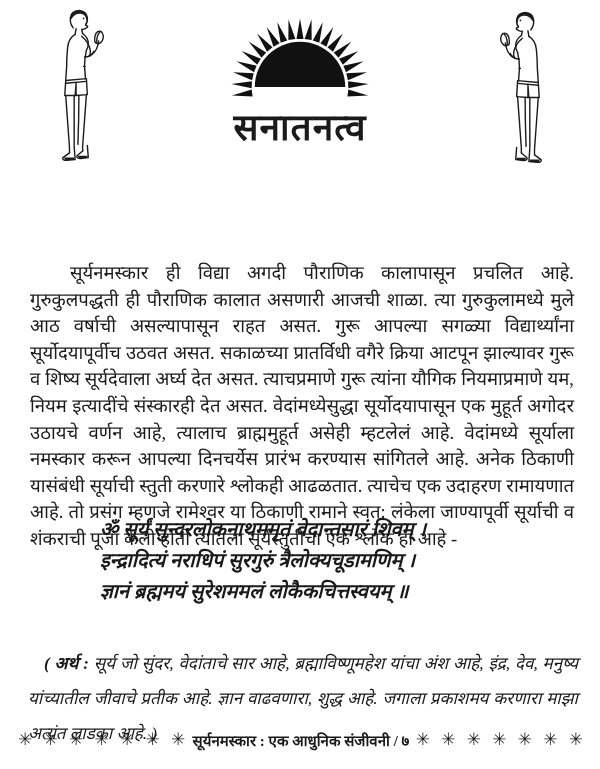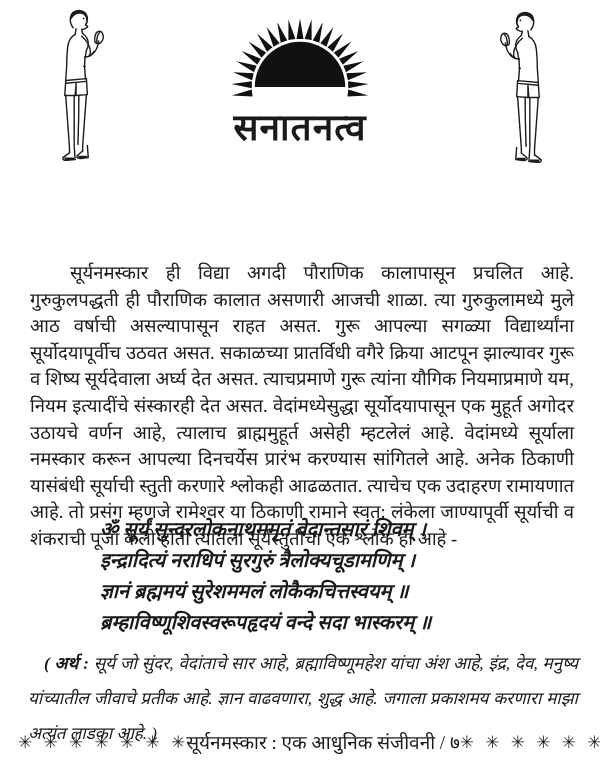--- a/index.html
+++ b/index.html
@@ -44,21 +44,21 @@
     text-align:justify;text-indent:16px;
   }
   .meaning .label{font-weight:700;}
   
   .footer{
     position:absolute;left:0;right:0;top:729px;
     display:flex;align-items:center;justify-content:space-between;
     padding:0 16px 0 18px;
   }
   .asterisks{font-size:17px;word-spacing:5px;letter-spacing:1px;white-space:nowrap;}
-  .footer-center{font-size:19px;font-weight:400;white-space:nowrap;}
+  .footer-center{font-size:15px;font-weight:700;white-space:nowrap;}
   svg{display:block;}
 </style>
 </head>
 <body>
 
 <div class="page">
 
   <div class="figure left">
     <svg viewBox="0 0 100 170" width="94" height="160">
       <g fill="none" stroke="#1c1c1c" stroke-width="1.5" stroke-linecap="round" stroke-linejoin="round">
@@ -149,21 +149,20 @@
   </div>
 
   <div class="page-title">सनातनत्व</div>
 
   <div class="body-text">सूर्यनमस्कार ही विद्या अगदी पौराणिक कालापासून प्रचलित आहे. गुरुकुलपद्धती ही पौराणिक कालात असणारी आजची शाळा. त्या गुरुकुलामध्ये मुले आठ वर्षाची असल्यापासून राहत असत. गुरू आपल्या सगळ्या विद्यार्थ्यांना सूर्योदयापूर्वीच उठवत असत. सकाळच्या प्रातर्विधी वगैरे क्रिया आटपून झाल्यावर गुरू व शिष्य सूर्यदेवाला अर्घ्य देत असत. त्याचप्रमाणे गुरू त्यांना यौगिक नियमाप्रमाणे यम, नियम इत्यादींचे संस्कारही देत असत. वेदांमध्येसुद्धा सूर्योदयापासून एक मुहूर्त अगोदर उठायचे वर्णन आहे, त्यालाच ब्राह्ममुहूर्त असेही म्हटलेलं आहे. वेदांमध्ये सूर्याला नमस्कार करून आपल्या दिनचर्येस प्रारंभ करण्यास सांगितले आहे. अनेक ठिकाणी यासंबंधी सूर्याची स्तुती करणारे श्लोकही आढळतात. त्याचेच एक उदाहरण रामायणात आहे. तो प्रसंग म्हणजे रामेश्वर या ठिकाणी रामाने स्वत: लंकेला जाण्यापूर्वी सूर्याची व शंकराची पूजा केली होती त्यातला सूर्यस्तुतीचा एक श्लोक हा आहे -</div>
 
   <div class="shloka">
     <div>ॐ सूर्यं सुन्दरलोकनाथममृतं वेदान्तसारं शिवम् ।</div>
     <div>इन्द्रादित्यं नराधिपं सुरगुरुं त्रैलोक्यचूडामणिम् ।</div>
     <div>ज्ञानं ब्रह्ममयं सुरेशममलं लोकैकचित्तस्वयम् ॥</div>
-    <div>ब्रम्हाविष्णूशिवस्वरूपहृदयं वन्दे सदा भास्करम् ॥</div>
   </div>
 
   <div class="meaning">
     <span class="label">( अर्थ :</span><span> सूर्य जो सुंदर, वेदांताचे सार आहे, ब्रह्माविष्णूमहेश यांचा अंश आहे, इंद्र, देव, मनुष्य यांच्यातील जीवाचे प्रतीक आहे. ज्ञान वाढवणारा, शुद्ध आहे. जगाला प्रकाशमय करणारा माझा अत्यंत लाडका आहे. )</span>
   </div>
 
   <div class="footer">
     <span class="asterisks">✳ ✳ ✳ ✳ ✳ ✳ ✳</span>
     <span class="footer-center">सूर्यनमस्कार : एक आधुनिक संजीवनी / ७</span>
     <span class="asterisks">✳ ✳ ✳ ✳ ✳ ✳ ✳</span>

